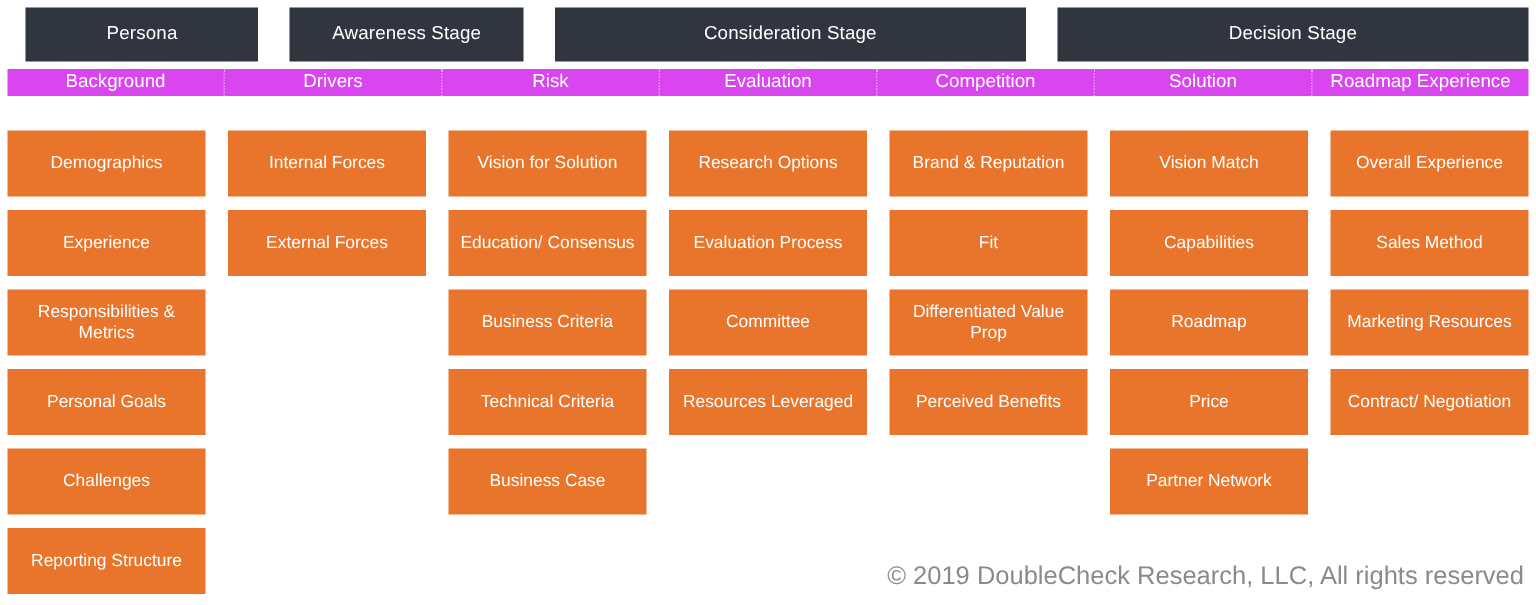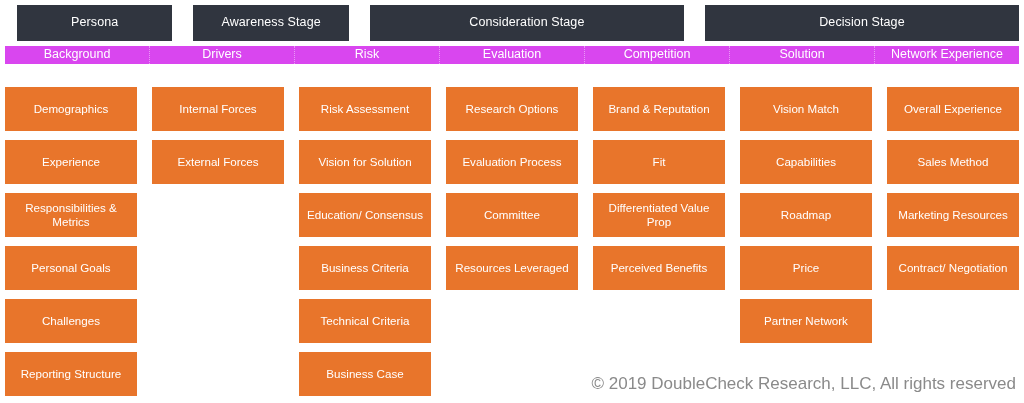--- a/index.html
+++ b/index.html
@@ -126,38 +126,37 @@
       <div class="stage-cell stage-span-2">Decision Stage</div>
     </div>
 
   <div class="phase-row">
       <div class="phase-cell">Background</div>
       <div class="phase-cell">Drivers</div>
       <div class="phase-cell">Risk</div>
       <div class="phase-cell">Evaluation</div>
       <div class="phase-cell">Competition</div>
       <div class="phase-cell">Solution</div>
-      <div class="phase-cell">Network Experience</div>
+      <div class="phase-cell">Roadmap Experience</div>
     </div>
 
   <div class="grid">
       <div class="col">
         <div class="item">Demographics</div>
         <div class="item">Experience</div>
         <div class="item">Responsibilities &amp; Metrics</div>
         <div class="item">Personal Goals</div>
         <div class="item">Challenges</div>
         <div class="item">Reporting Structure</div>
       </div>
       <div class="col">
         <div class="item">Internal Forces</div>
         <div class="item">External Forces</div>
       </div>
       <div class="col">
-        <div class="item">Risk Assessment</div>
         <div class="item">Vision for Solution</div>
         <div class="item">Education/ Consensus</div>
         <div class="item">Business Criteria</div>
         <div class="item">Technical Criteria</div>
         <div class="item">Business Case</div>
       </div>
       <div class="col">
         <div class="item">Research Options</div>
         <div class="item">Evaluation Process</div>
         <div class="item">Committee</div>

